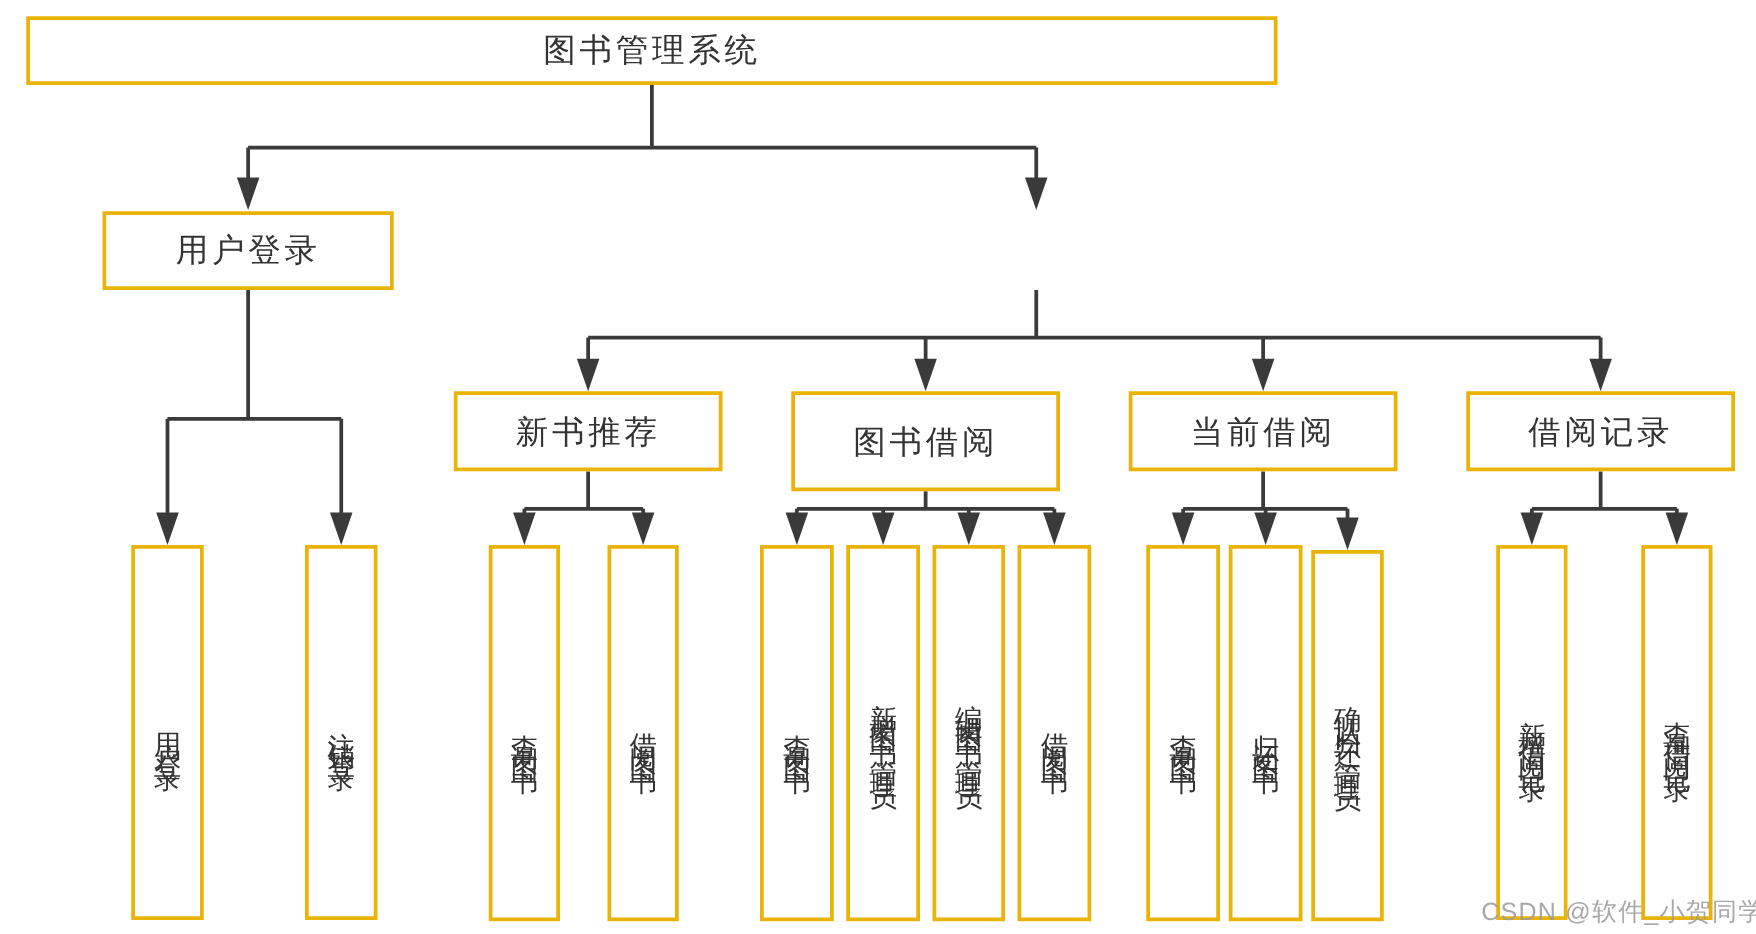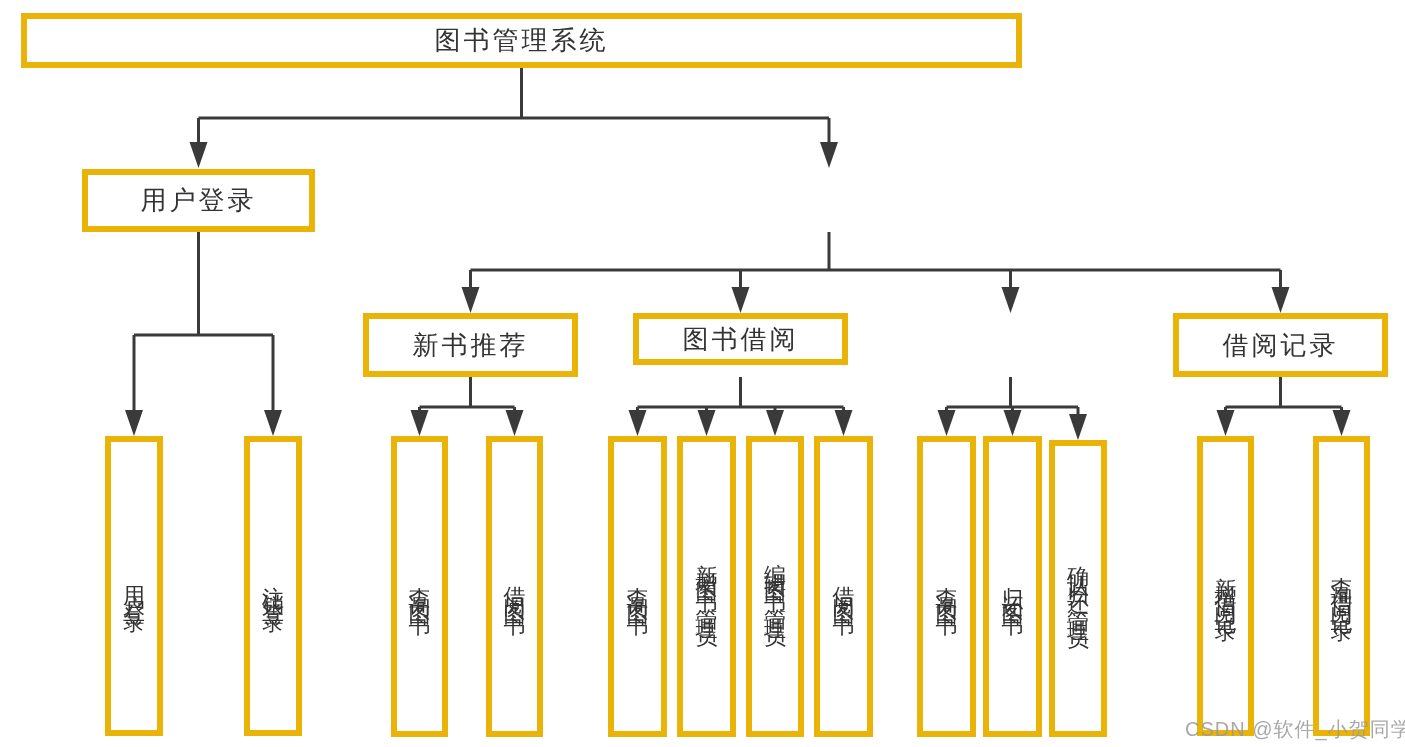--- a/index.html
+++ b/index.html
@@ -13,21 +13,21 @@
   }
   .connectors {
     position: absolute;
     left: 0; top: 0;
     width: 1405px; height: 747px;
     z-index: 1;
   }
   .box {
     position: absolute;
     box-sizing: border-box;
-    border: 6px solid #eab308;
+    border: 3px solid #eab308;
     background: #ffffff;
     display: flex;
     align-items: center;
     justify-content: center;
     z-index: 2;
   }
   .hlabel {
     font-size: 26px;
     letter-spacing: 3px;
     color: #333333;
@@ -128,22 +128,25 @@
     <span class="hlabel">图书管理系统</span>
   </div>
 
   <div class="box" style="left:82px;top:169px;width:233px;height:63px">
     <span class="hlabel">用户登录</span>
   </div>
 
   <div class="box" style="left:363px;top:313px;width:215px;height:64px">
     <span class="hlabel">新书推荐</span>
   </div>
-  <div class="box" style="left:633px;top:313px;width:215px;height:52px">
+  <div class="box" style="left:633px;top:313px;width:215px;height:80px">
     <span class="hlabel">图书借阅</span>
+  </div>
+  <div class="box" style="left:903px;top:313px;width:215px;height:64px">
+    <span class="hlabel">当前借阅</span>
   </div>
   <div class="box" style="left:1173px;top:313px;width:215px;height:64px">
     <span class="hlabel">借阅记录</span>
   </div>
 
   <div class="box" style="left:105px;top:436px;width:58px;height:300px">
     <span class="vlabel">用户登录</span>
   </div>
   <div class="box" style="left:244px;top:436px;width:58px;height:300px">
     <span class="vlabel">注销登录</span>

